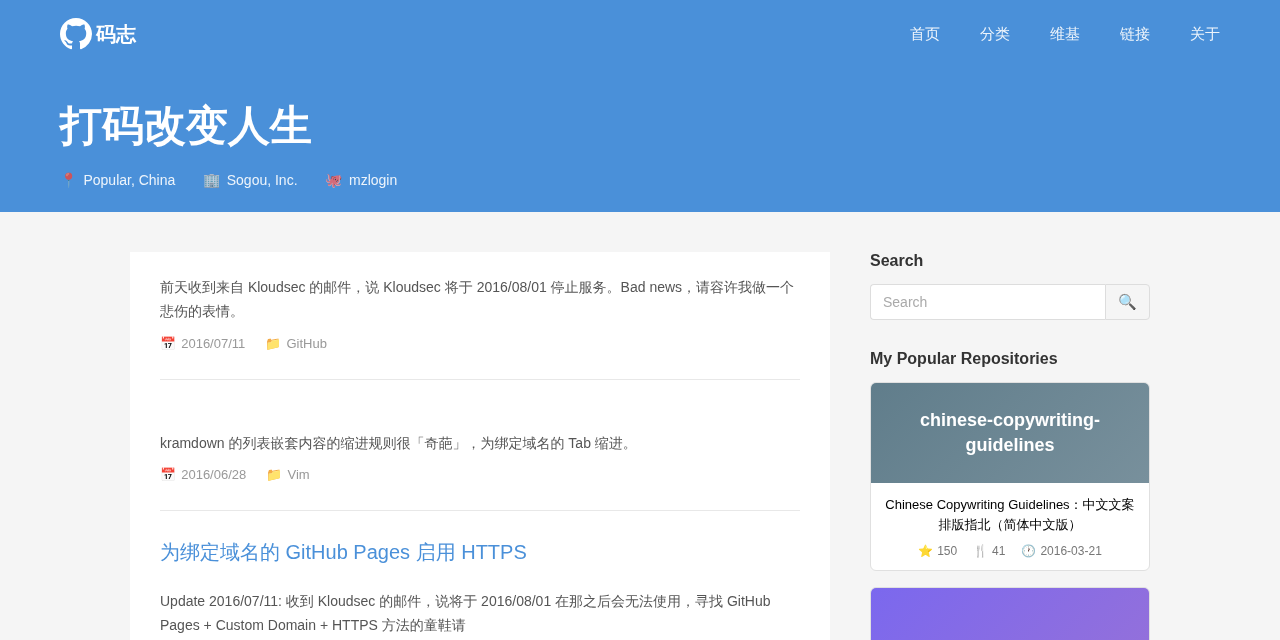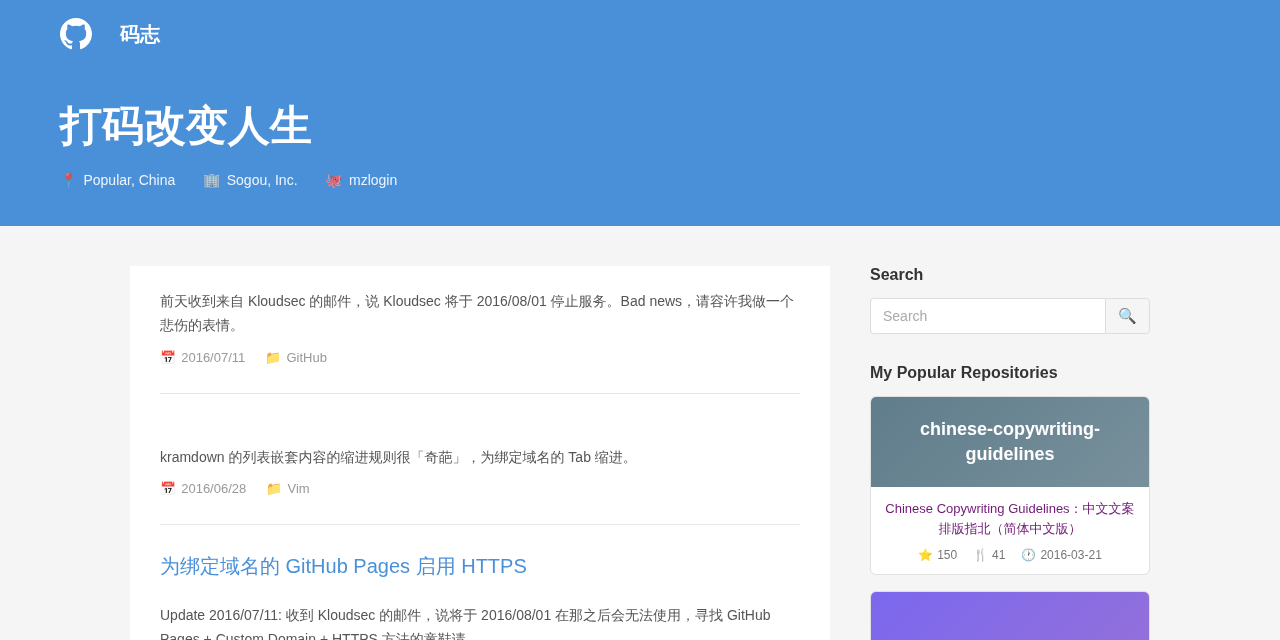--- a/index.html
+++ b/index.html
@@ -12,21 +12,21 @@
     }
     .nav-bar {
       display: flex;
       align-items: center;
       justify-content: space-between;
       padding: 18px 60px;
     }
     .logo {
       display: flex;
       align-items: center;
-      gap: 28px;
+      gap: 4px;
       color: #fff;
       font-size: 20px;
       font-weight: bold;
       text-decoration: none;
     }
     .logo-icon {
       width: 32px;
       height: 32px;
       fill: #fff;
     }
@@ -35,21 +35,21 @@
       gap: 40px;
       list-style: none;
     }
     .nav-links a {
       color: rgba(255,255,255,0.9);
       text-decoration: none;
       font-size: 15px;
     }
 
     .hero-content {
-      padding: 30px 60px 38px;
+      padding: 30px 60px 24px;
     }
     .hero-title {
       font-size: 42px;
       font-weight: 600;
       color: #fff;
       margin-bottom: 18px;
     }
     .hero-meta {
       display: flex;
       gap: 28px;
@@ -164,38 +164,38 @@
 
     
     .repo-card {
       background: #fff;
       border: 1px solid #e0e0e0;
       border-radius: 6px;
       overflow: hidden;
     }
     .repo-card-image {
       width: 100%;
-      height: 90px;
+      height: 100px;
       background: linear-gradient(135deg, #607d8b, #78909c);
       display: flex;
       align-items: center;
       justify-content: center;
       color: #fff;
       font-size: 18px;
       font-weight: 600;
       text-align: center;
       padding: 10px;
       line-height: 1.4;
     }
     .repo-card-body {
       padding: 12px 14px;
     }
     .repo-card-desc {
       font-size: 13px;
-      color: #701a75;
+      color: #000000;
       text-align: center;
       margin-bottom: 10px;
       line-height: 1.5;
     }
     .repo-card-stats {
       display: flex;
       justify-content: center;
       gap: 16px;
       font-size: 12px;
       color: #777;
@@ -217,20 +217,27 @@
 <body>
 
 <div class="hero">
   <nav class="nav-bar">
     <a class="logo" href="#">
       <svg class="logo-icon" viewBox="0 0 16 16">
         <path fill-rule="evenodd" d="M8 0C3.58 0 0 3.58 0 8c0 3.54 2.29 6.53 5.47 7.59.4.07.55-.17.55-.38 0-.19-.01-.82-.01-1.49-2.01.37-2.53-.49-2.69-.94-.09-.23-.48-.94-.82-1.13-.28-.15-.68-.52-.01-.53.63-.01 1.08.58 1.23.82.72 1.21 1.87.87 2.33.66.07-.52.28-.87.51-1.07-1.78-.2-3.64-.89-3.64-3.95 0-.87.31-1.59.82-2.15-.08-.2-.36-1.02.08-2.12 0 0 .67-.21 2.2.82.64-.18 1.32-.27 2-.27.68 0 1.36.09 2 .27 1.53-1.04 2.2-.82 2.2-.82.44 1.1.16 1.92.08 2.12.51.56.82 1.27.82 2.15 0 3.07-1.87 3.75-3.65 3.95.29.25.54.73.54 1.48 0 1.07-.01 1.93-.01 2.2 0 .21.15.46.55.38A8.013 8.013 0 0016 8c0-4.42-3.58-8-8-8z"></path>
       </svg>
       <span>码志</span>
     </a>
+    <ul class="nav-links">
+      <li><a href="#">首页</a></li>
+      <li><a href="#">分类</a></li>
+      <li><a href="#">维基</a></li>
+      <li><a href="#">链接</a></li>
+      <li><a href="#">关于</a></li>
+    </ul>
   </nav>
   <div class="hero-content">
     <h1 class="hero-title">打码改变人生</h1>
     <div class="hero-meta">
       <div class="meta-item">
         <span class="meta-icon">📍</span>
         <span>Popular, China</span>
       </div>
       <div class="meta-item">
         <span class="meta-icon">🏢</span>

